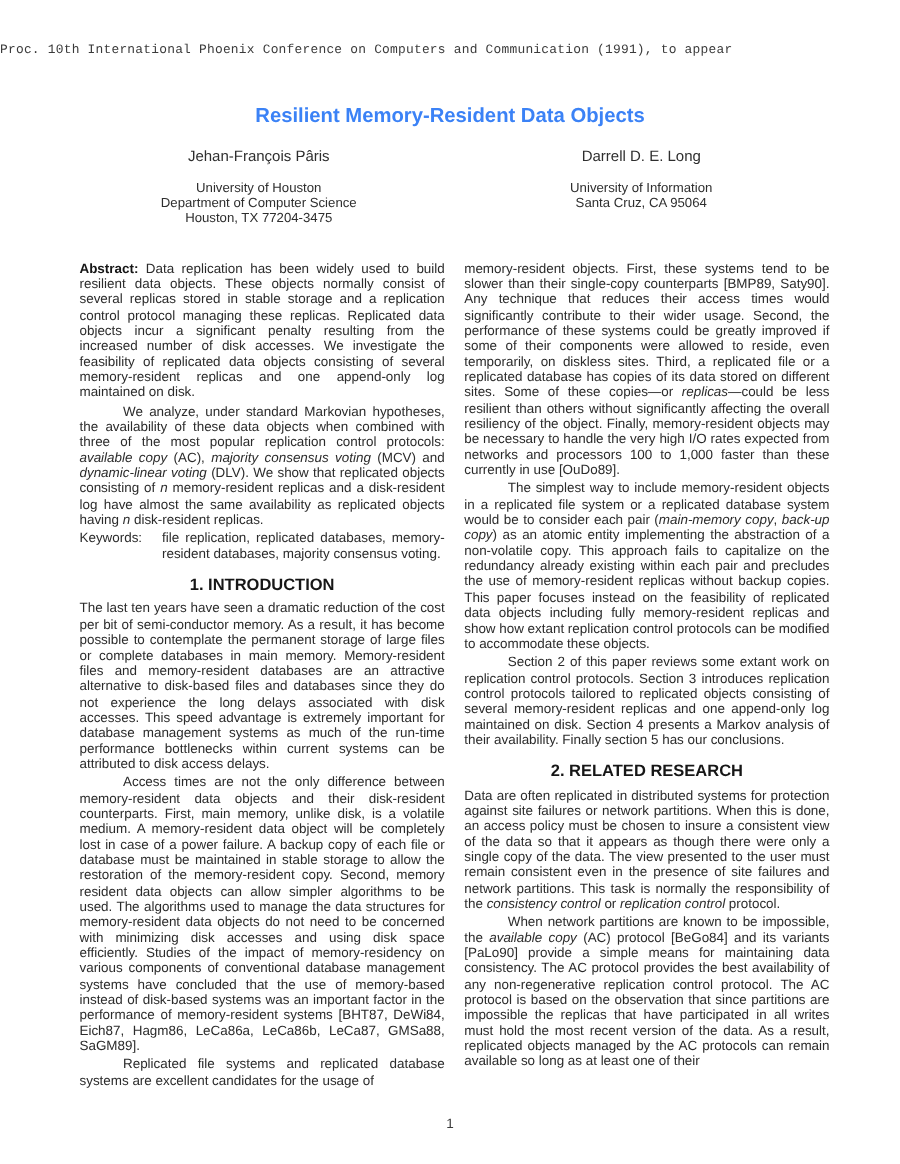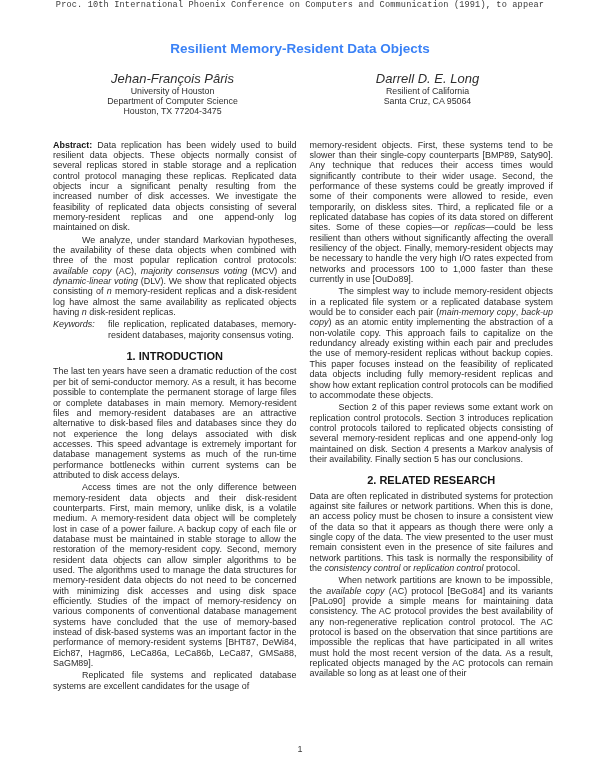--- a/index.html
+++ b/index.html
@@ -10,42 +10,42 @@
     color: #2b2b2b;
     position: relative;
     overflow: hidden;
   }
   .page { position: absolute; inset: 0; }
 
   .doc-header {
     font-family: "Liberation Mono", "DejaVu Sans Mono", monospace;
     font-size: 8.6px;
     letter-spacing: 0.15px;
-    text-align: center;
+    margin-top: 28px;
     color: #3a3a3a;
     white-space: nowrap;
   }
 
   .title {
     text-align: center;
     font-size: 13.5px;
     font-weight: bold;
     color: #3b82f6;
     margin: 31px 0 0 0;
   }
 
   .authors-row {
     display: flex;
     width: 510px;
     margin: 15px auto 0 auto;
   }
   .author-col { width: 50%; text-align: center; }
   .author-name {
-    font-style: italic;
-    font-size: 13px;
+    font-size: 10px;
+    margin-bottom: 10px;
     color: #2e2e2e;
   }
   .affil-line {
     font-size: 8.8px;
     line-height: 10.2px;
     color: #2e2e2e;
   }
 
   .columns {
     display: flex;
@@ -67,21 +67,21 @@
 
   .section-heading {
     font-size: 11px;
     font-weight: bold;
     color: #161616;
     margin: 11px 0 5px 0;
     text-align: center;
   }
 
   .keywords { display: flex; margin: 2px 0 0 0; }
-  .kw-label { font-style: italic; width: 55px; flex: none; }
+  .kw-label { width: 55px; flex: none; }
   .kw-body { flex: 1; text-align: justify; }
 
   .page-number {
     position: absolute;
     bottom: 22px;
     left: 0; right: 0;
     text-align: center;
     font-size: 9px;
     color: #3a3a3a;
   }
@@ -97,21 +97,21 @@
 
   <div class="authors-row">
     <div class="author-col">
       <div class="author-name">Jehan-François Pâris</div>
       <div class="affil-line">University of Houston</div>
       <div class="affil-line">Department of Computer Science</div>
       <div class="affil-line">Houston, TX 77204-3475</div>
     </div>
     <div class="author-col">
       <div class="author-name">Darrell D. E. Long</div>
-      <div class="affil-line">Resilient of California</div>
+      <div class="affil-line">University of Information</div>
       <div class="affil-line">Santa Cruz, CA 95064</div>
     </div>
   </div>
 
   <div class="columns">
     <div class="col">
         <p class="para"><span class="bd">Abstract: </span><span>Data replication has been widely used to build resilient data objects.  These objects normally consist of several replicas stored in stable storage and a replication control protocol managing these replicas.  Replicated data objects incur a significant penalty resulting from the increased number of disk accesses.  We investigate the feasibility of replicated data objects consisting of several memory-resident replicas and one append-only log maintained on disk.</span></p>
         <p class="para indent"><span>We analyze, under standard Markovian hypotheses, the availability of these data objects when combined with three of the most popular replication control protocols: </span><span class="it">available copy</span><span> (AC), </span><span class="it">majority consensus voting</span><span> (MCV) and </span><span class="it">dynamic-linear voting</span><span> (DLV).  We show that replicated objects consisting of </span><span class="it">n</span><span> memory-resident replicas and a disk-resident log have almost the same availability as replicated objects having </span><span class="it">n</span><span> disk-resident replicas.</span></p>
         <div class="keywords">
           <span class="kw-label">Keywords:</span>

